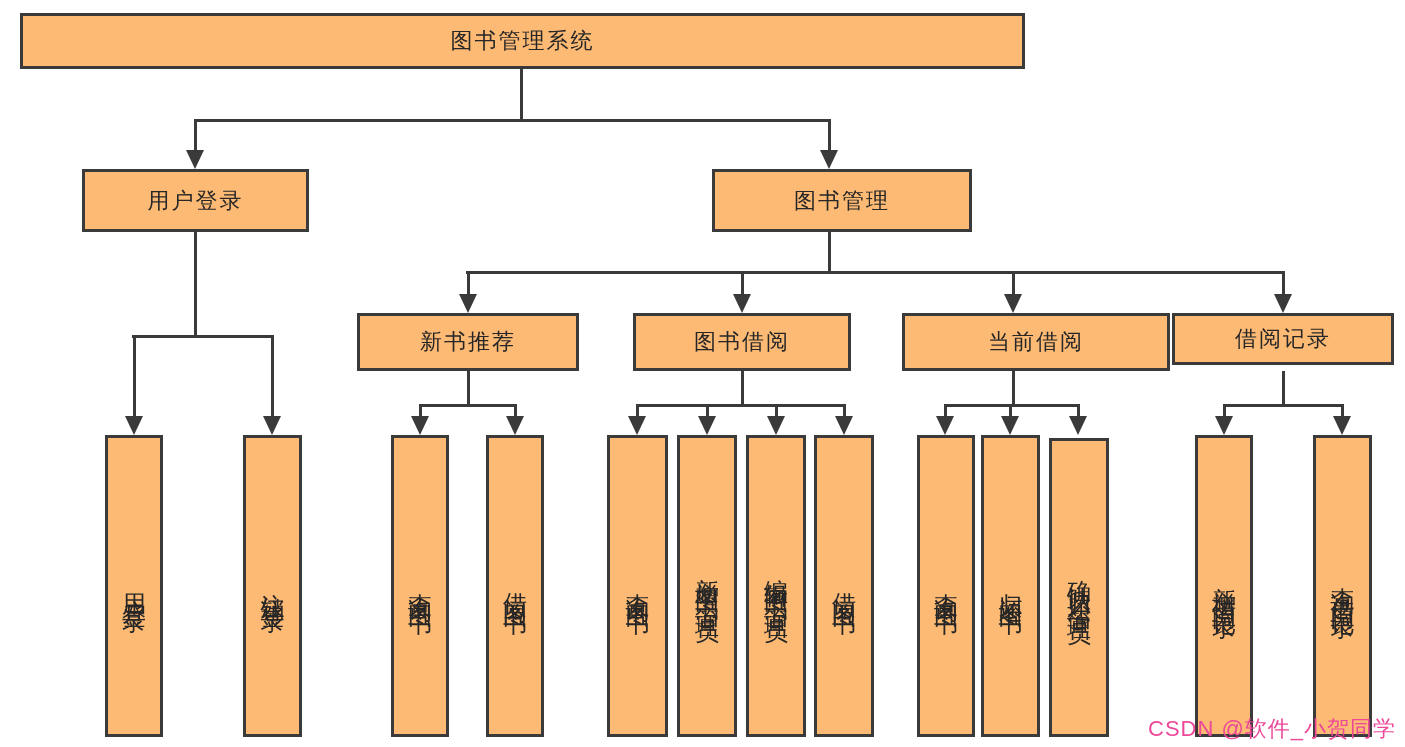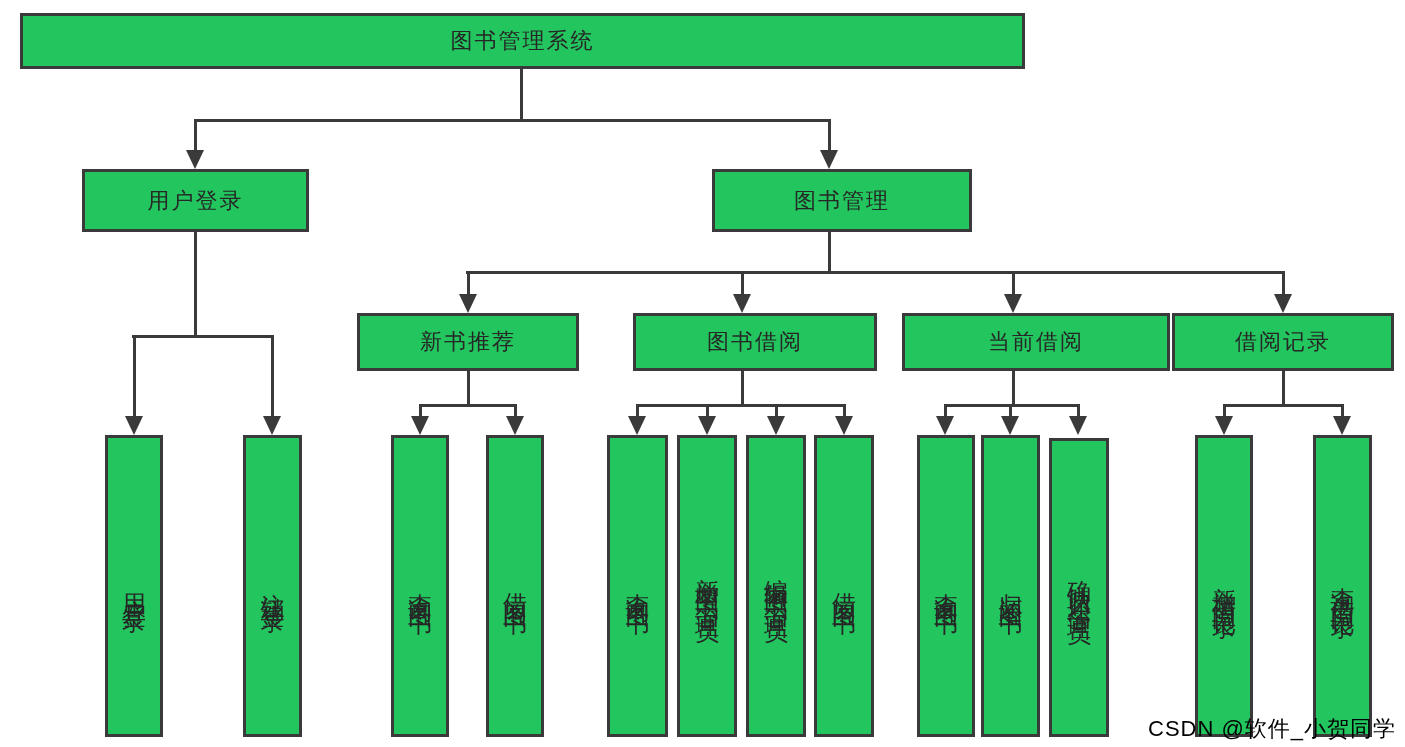--- a/index.html
+++ b/index.html
@@ -5,21 +5,21 @@
   html,body{margin:0;padding:0;background:#ffffff;}
   body{font-family:"Liberation Sans","DejaVu Sans",sans-serif;}
   #stage{
     position:relative;
     width:1405px;height:747px;
     background:#ffffff;
     overflow:hidden;
   }
   .box{
     position:absolute;
-    background:#22c55e;
+    background:#fdba74;
     border:3px solid #3a3a3a;
     box-sizing:border-box;
     display:flex;
     align-items:center;
     justify-content:center;
     color:#262626;
   }
   .box.h span{
     font-size:22px;
     letter-spacing:2px;
@@ -47,21 +47,21 @@
     width:0;height:0;
     border-left:9px solid transparent;
     border-right:9px solid transparent;
     border-top:19px solid #3a3a3a;
   }
   #watermark{
     position:absolute;
     left:1148px;
     top:714px;
     font-size:22px;
-    color:#000000;
+    color:#ec4899;
     letter-spacing:1px;
     white-space:nowrap;
     z-index:5;
   }
 </style>
 </head>
 <body>
 
 <div id="stage">
 
@@ -104,27 +104,27 @@
 
   <div class="vline" style="left:1012px;top:271px;height:25px"></div>
   <div class="arrow" style="left:1004px;top:294px"></div>
 
   <div class="vline" style="left:1282px;top:271px;height:25px"></div>
   <div class="arrow" style="left:1274px;top:294px"></div>
 
   <div class="box h" style="left:357px;top:313px;width:222px;height:58px">
     <span>新书推荐</span>
   </div>
-  <div class="box h" style="left:633px;top:313px;width:244px;height:58px">
+  <div class="box h" style="left:633px;top:313px;width:218px;height:58px">
     <span>图书借阅</span>
   </div>
   <div class="box h" style="left:902px;top:313px;width:268px;height:58px">
     <span>当前借阅</span>
   </div>
-  <div class="box h" style="left:1172px;top:313px;width:222px;height:58px">
+  <div class="box h" style="left:1172px;top:313px;width:222px;height:52px">
     <span>借阅记录</span>
   </div>
 
   <div class="vline" style="left:467px;top:371px;height:35px"></div>
   <div class="hline" style="left:419px;top:404px;width:97px"></div>
   <div class="vline" style="left:419px;top:404px;height:14px"></div>
   <div class="arrow" style="left:411px;top:416px"></div>
   <div class="vline" style="left:514px;top:404px;height:14px"></div>
   <div class="arrow" style="left:506px;top:416px"></div>
 

